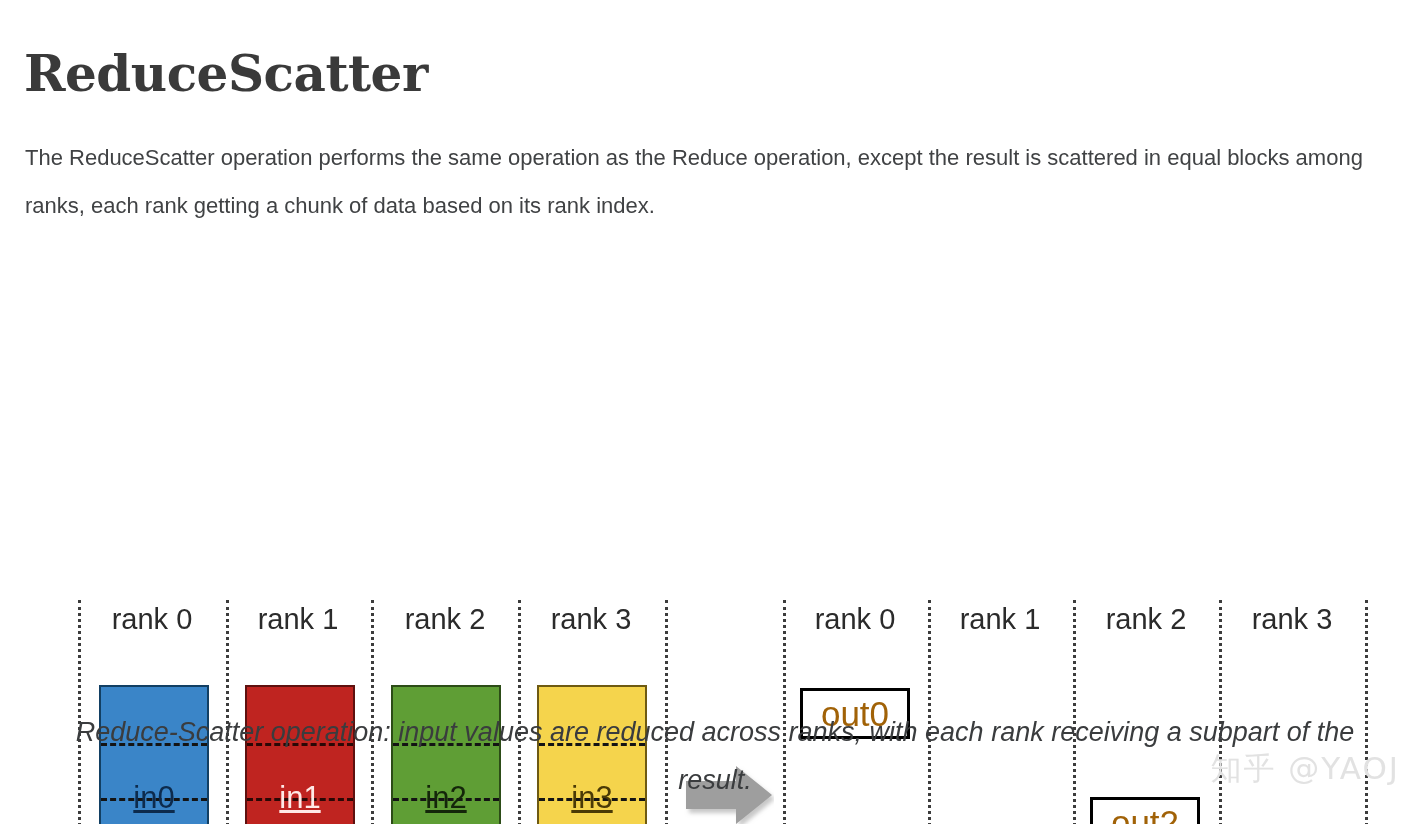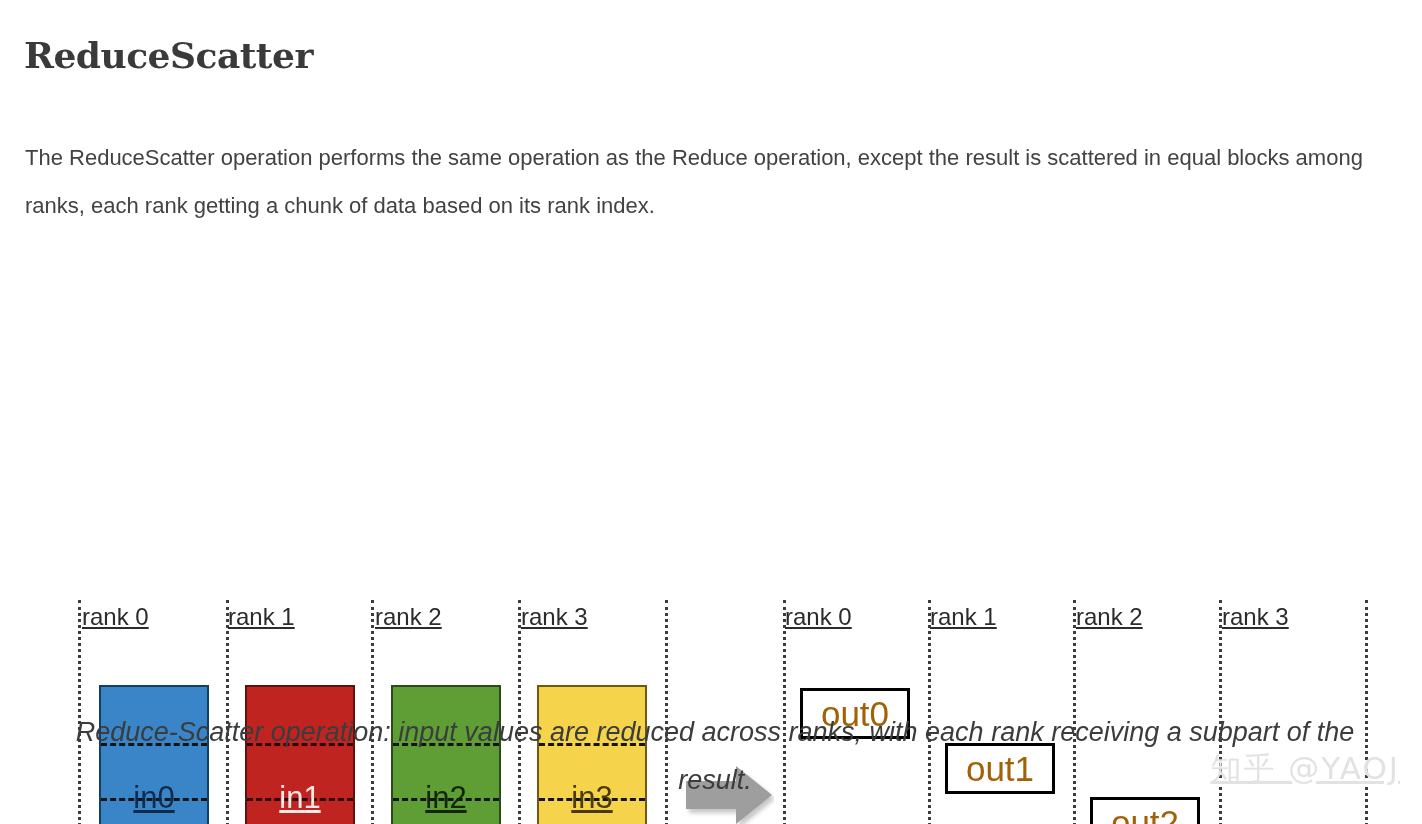--- a/index.html
+++ b/index.html
@@ -15,21 +15,21 @@
     overflow: hidden;
   }
 
   
   #page-title {
     position: absolute;
     left: 24px;
     top: 12px;
     font-family: "DejaVu Serif", serif;
     font-weight: bold;
-    font-size: 36px;
+    font-size: 50px;
     letter-spacing: -0.5px;
     color: #3a3a3a;
     line-height: 1.1;
   }
 
   #intro-paragraph {
     position: absolute;
     left: 25px;
     top: 112px;
     width: 1375px;
@@ -53,25 +53,24 @@
     top: 310px;
     height: 322px;
     width: 0px;
     border-left: 3px dotted #3c3c3c;
   }
 
   .rank-label {
     position: absolute;
     top: 313px;
     width: 140px;
-    text-align: left;
-    font-size: 24px;
+    text-align: center;
+    font-size: 29px;
     color: #2b2b2b;
     font-family: "Liberation Sans", sans-serif;
-    text-decoration: underline;
   }
 
   
   .in-block {
     position: absolute;
     top: 395px;
     width: 110px;
     height: 226px;
     border: 2px solid #1a1a1a;
     box-sizing: border-box;
@@ -138,21 +137,20 @@
   #watermark {
     position: absolute;
     right: 22px;
     top: 748px;
     font-size: 31px;
     color: #e2e2e2;
     letter-spacing: 2px;
     font-family: "DejaVu Sans", sans-serif;
     white-space: nowrap;
     user-select: none;
-    text-decoration: underline;
   }
 </style>
 </head>
 <body>
 
 <h1 id="page-title">ReduceScatter</h1>
 
 <p id="intro-paragraph">The ReduceScatter operation performs the same operation as the Reduce operation, except the result is scattered in equal blocks among ranks, each rank getting a chunk of data based on its rank index.</p>
 
 <div id="figure">
@@ -210,20 +208,19 @@
   <div class="divider" style="left:1073px;"></div>
   <div class="divider" style="left:1219px;"></div>
   <div class="divider" style="left:1365px;"></div>
 
   <div class="rank-label" style="left:785px;">rank 0</div>
   <div class="rank-label" style="left:930px;">rank 1</div>
   <div class="rank-label" style="left:1076px;">rank 2</div>
   <div class="rank-label" style="left:1222px;">rank 3</div>
 
   <div class="out-box" style="left:800px; top:398px;">out0</div>
-  <div class="out-box" style="left:945px; top:453px;">out1</div>
   <div class="out-box" style="left:1090px; top:507px;">out2</div>
 
 </div>
 
 <div id="caption">Reduce-Scatter operation: input values are reduced across ranks, with each rank receiving a subpart of the result.</div>
 
 <div id="watermark">知乎 @YAOJ</div>
 
 </body></html>

